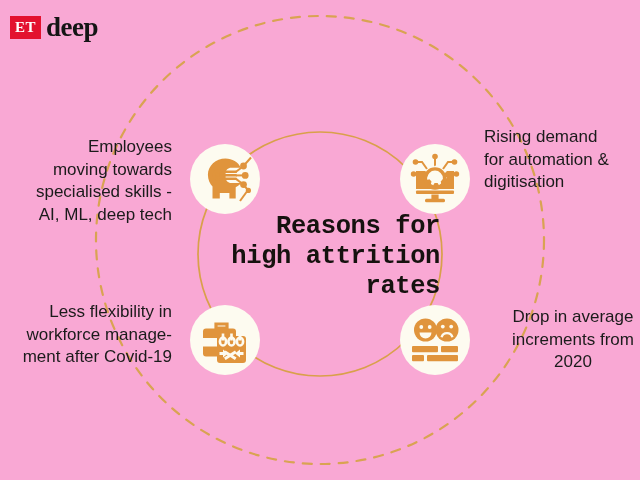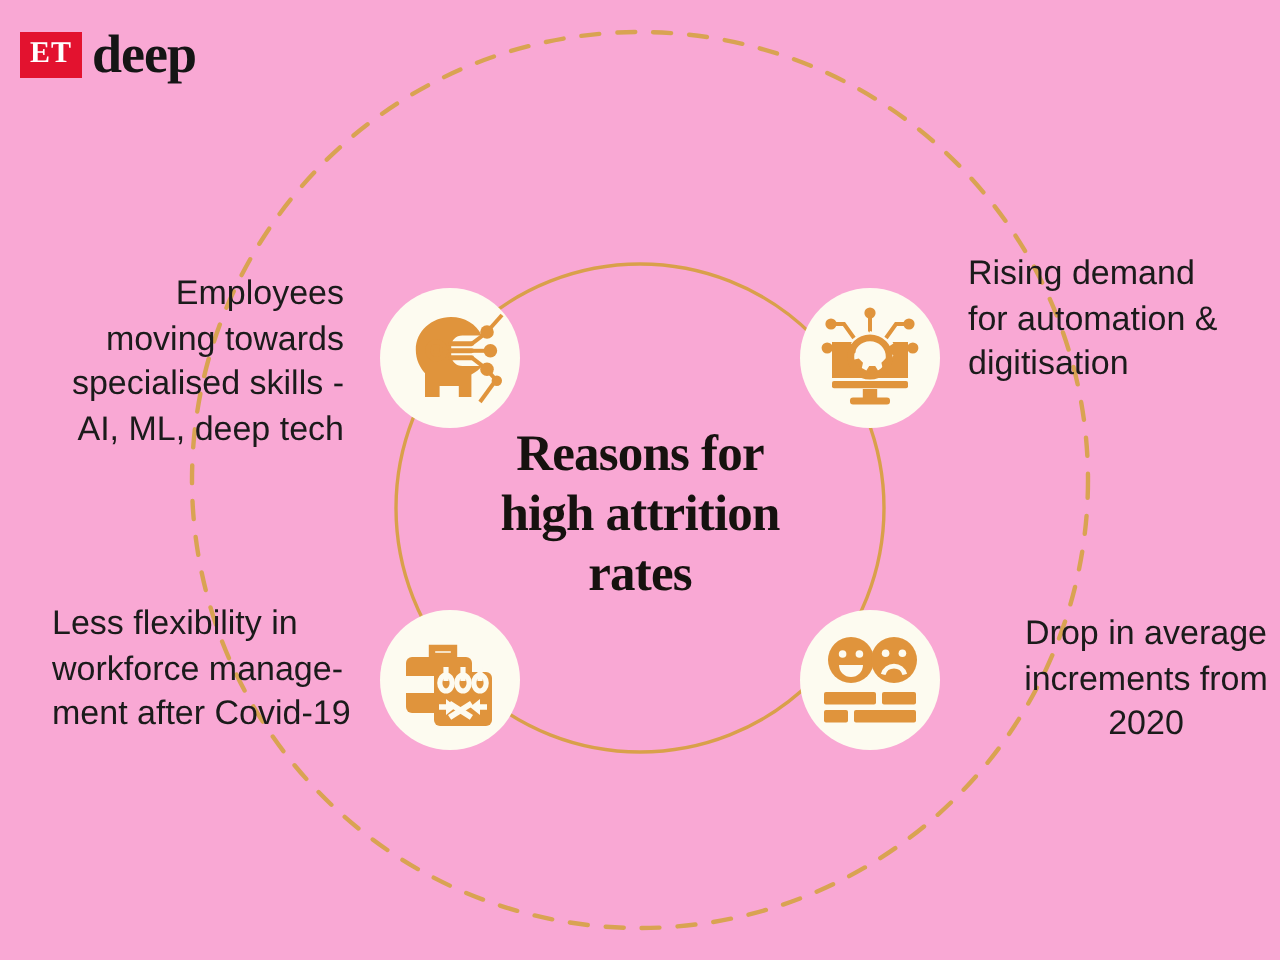--- a/index.html
+++ b/index.html
@@ -61,22 +61,22 @@
     width: 640px;
     height: 480px;
   }
 
   
   .center-title {
     position: absolute;
     left: 200px;
     top: 212px;
     width: 240px;
-    text-align: center;
-    font-family: Liberation Serif, serif;
+    text-align: right;
+    font-family: Liberation Mono, monospace;
     font-weight: bold;
     font-size: 25.5px;
     line-height: 1.17;
     color: #16120f;
     letter-spacing: -0.4px;
     white-space: pre-line;
   }
 
   
   .label {
@@ -87,24 +87,24 @@
     color: #1b1b1b;
     white-space: pre-line;
   }
   .label-tl {
     left: 14px;
     top: 136px;
     width: 158px;
     text-align: right;
   }
   .label-bl {
-    left: 26px;
+    left: 10px;
     top: 301px;
     width: 162px;
-    text-align: left;
+    text-align: right;
   }
   .label-tr {
     left: 484px;
     top: 126px;
     width: 152px;
     text-align: left;
   }
   .label-br {
     left: 497px;
     top: 306px;

